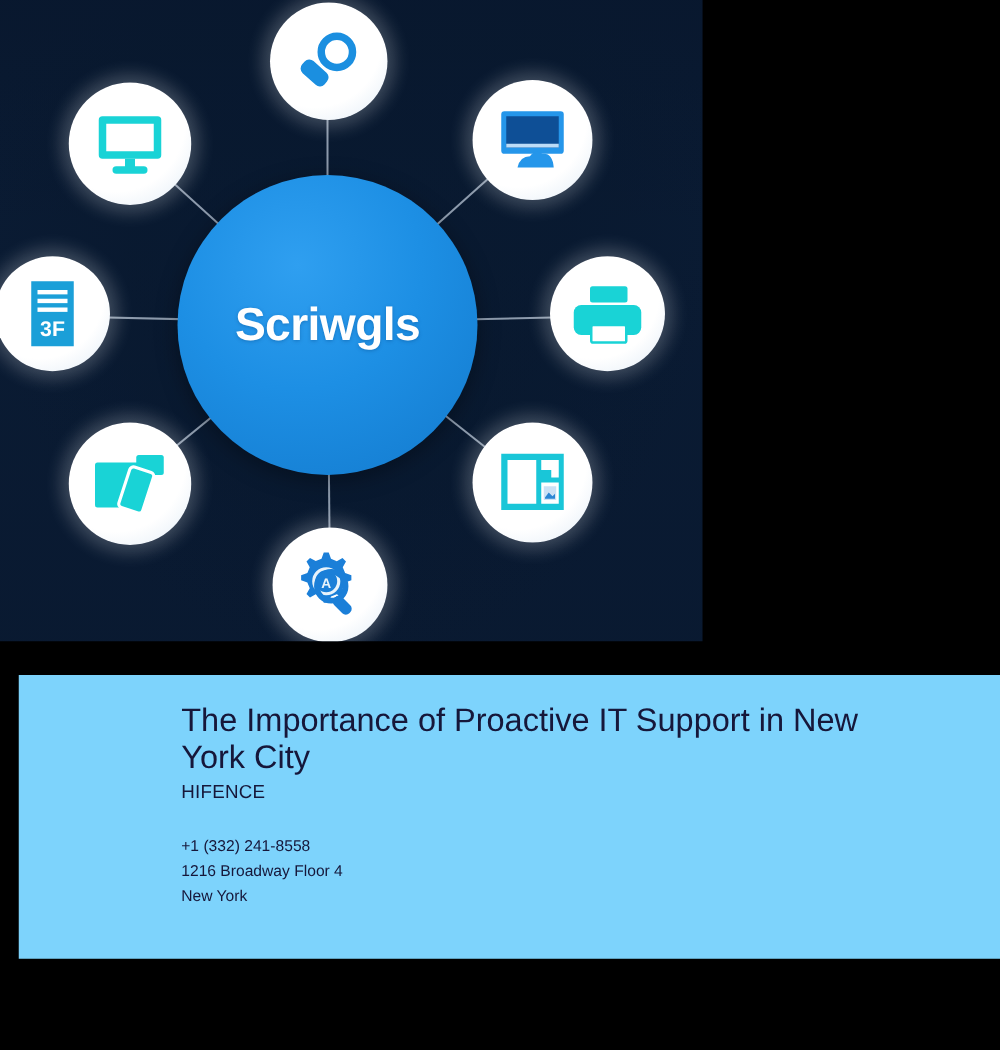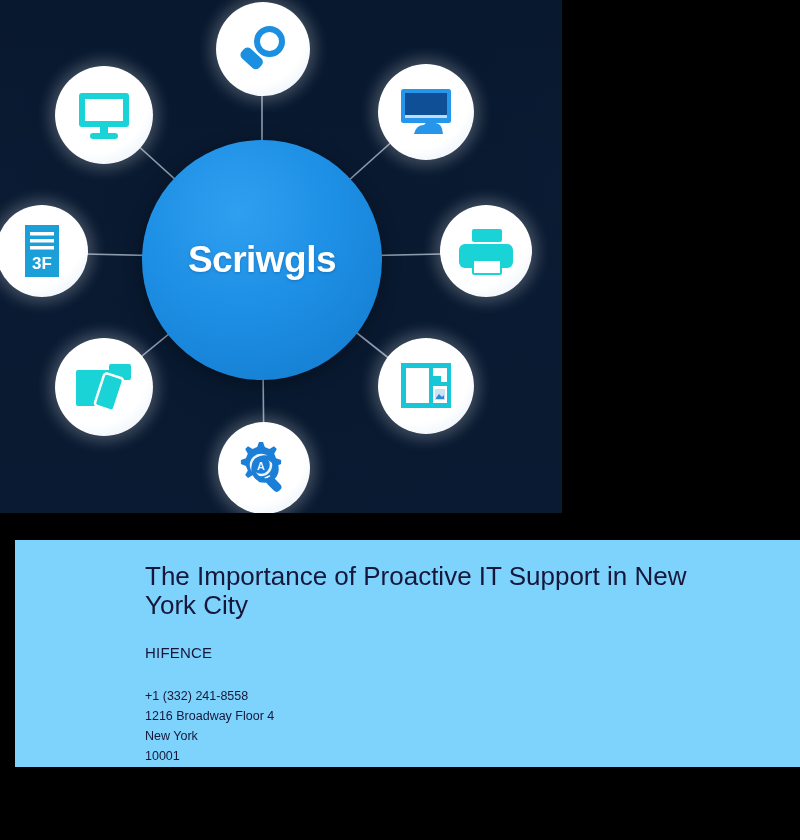--- a/index.html
+++ b/index.html
@@ -107,21 +107,21 @@
     color: #16173a;
     font-size: 26px;
     line-height: 1.13;
     font-weight: normal;
     margin: 0;
     max-width: 580px;
   }
   .subtitle {
     color: #16173a;
     font-size: 15px;
-    margin-top: 23px;
+    margin-top: 4px;
     letter-spacing: .2px;
   }
   .contact {
     margin-top: 25px;
     color: #16173a;
     font-size: 12.5px;
     line-height: 20px;
   }
   .url {
     margin-top: 9px;
@@ -230,17 +230,16 @@
 
 <div class="panel">
   <div class="panel-inner">
     <h1 class="title">The Importance of Proactive IT Support in New York City</h1>
     <div class="subtitle">HIFENCE</div>
 
     <div class="contact">
       <div>+1 (332) 241-8558</div>
       <div>1216 Broadway Floor 4</div>
       <div>New York</div>
-      <div>10001</div>
     </div>
 
   </div>
 </div>
 
 </body></html>

